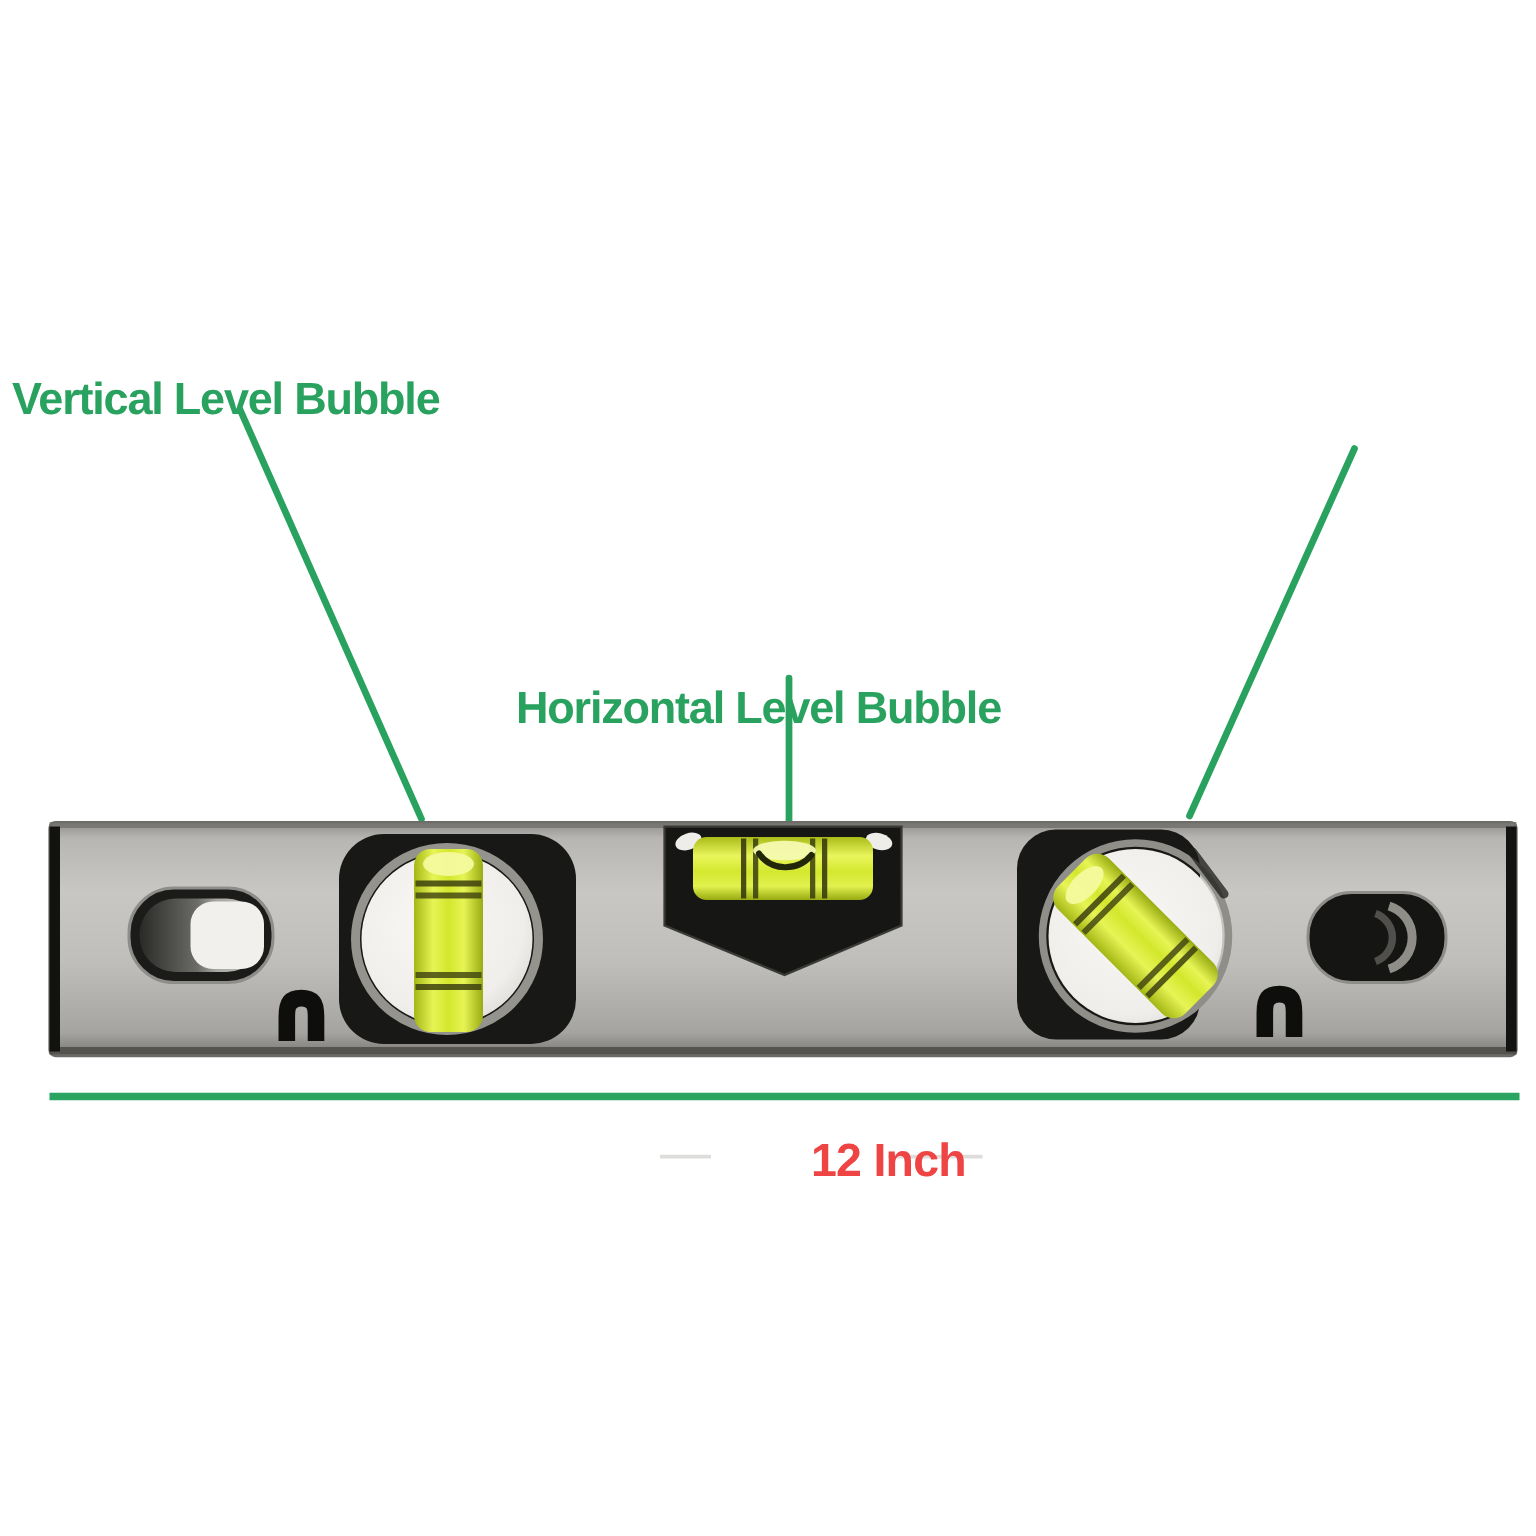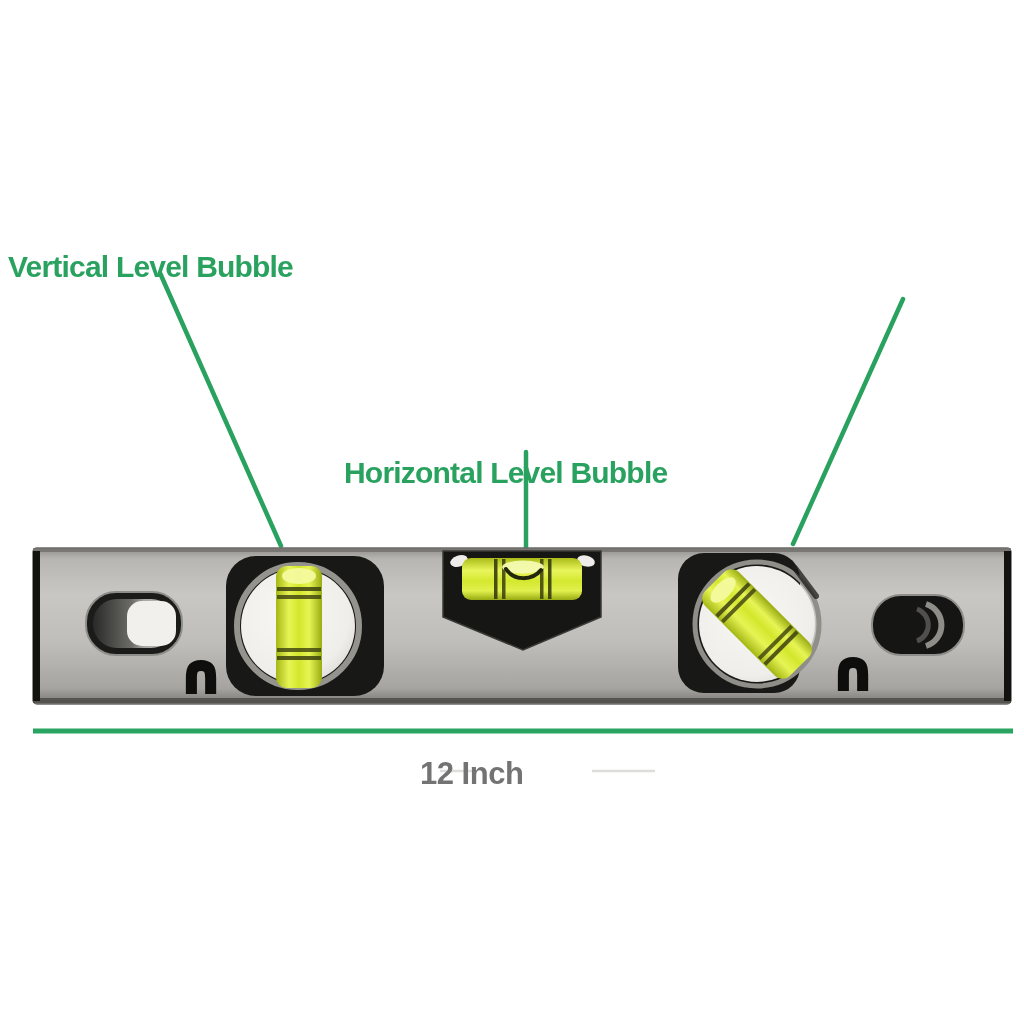--- a/index.html
+++ b/index.html
@@ -5,22 +5,22 @@
   html,body{margin:0;padding:0;background:#ffffff;}
   .stage{
     position:relative;width:1024px;height:1024px;background:#ffffff;overflow:hidden;
     font-family:"Liberation Sans","DejaVu Sans",sans-serif;
   }
   .callout{
     position:absolute;color:#2aa25f;font-weight:bold;font-size:30px;
     letter-spacing:-0.8px;white-space:nowrap;line-height:1;
   }
   .dim-label{
-    position:absolute;color:#737373;font-weight:bold;font-size:31px;
-    letter-spacing:-0.5px;text-align:left;line-height:1;
+    position:absolute;color:#ef4444;font-weight:bold;font-size:31px;
+    letter-spacing:-0.5px;text-align:right;line-height:1;
   }
   svg{position:absolute;left:0;top:0;}
 </style>
 </head>
 <body>
 
 <div class="stage">
 
   <svg width="1024" height="1024" viewBox="0 0 1024 1024">
     <defs>

